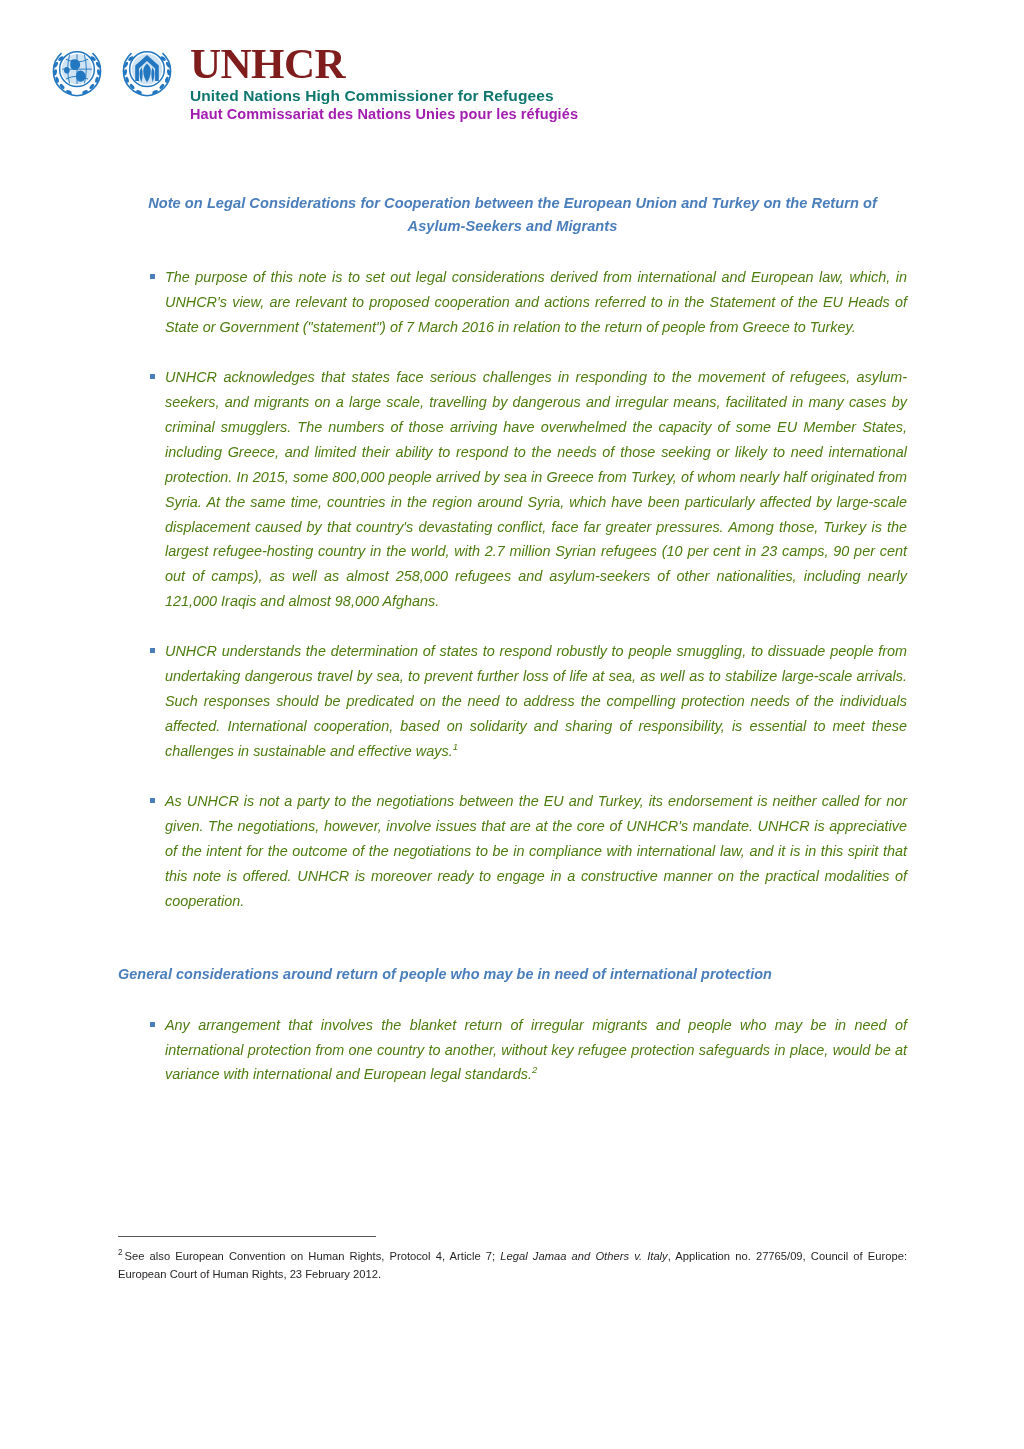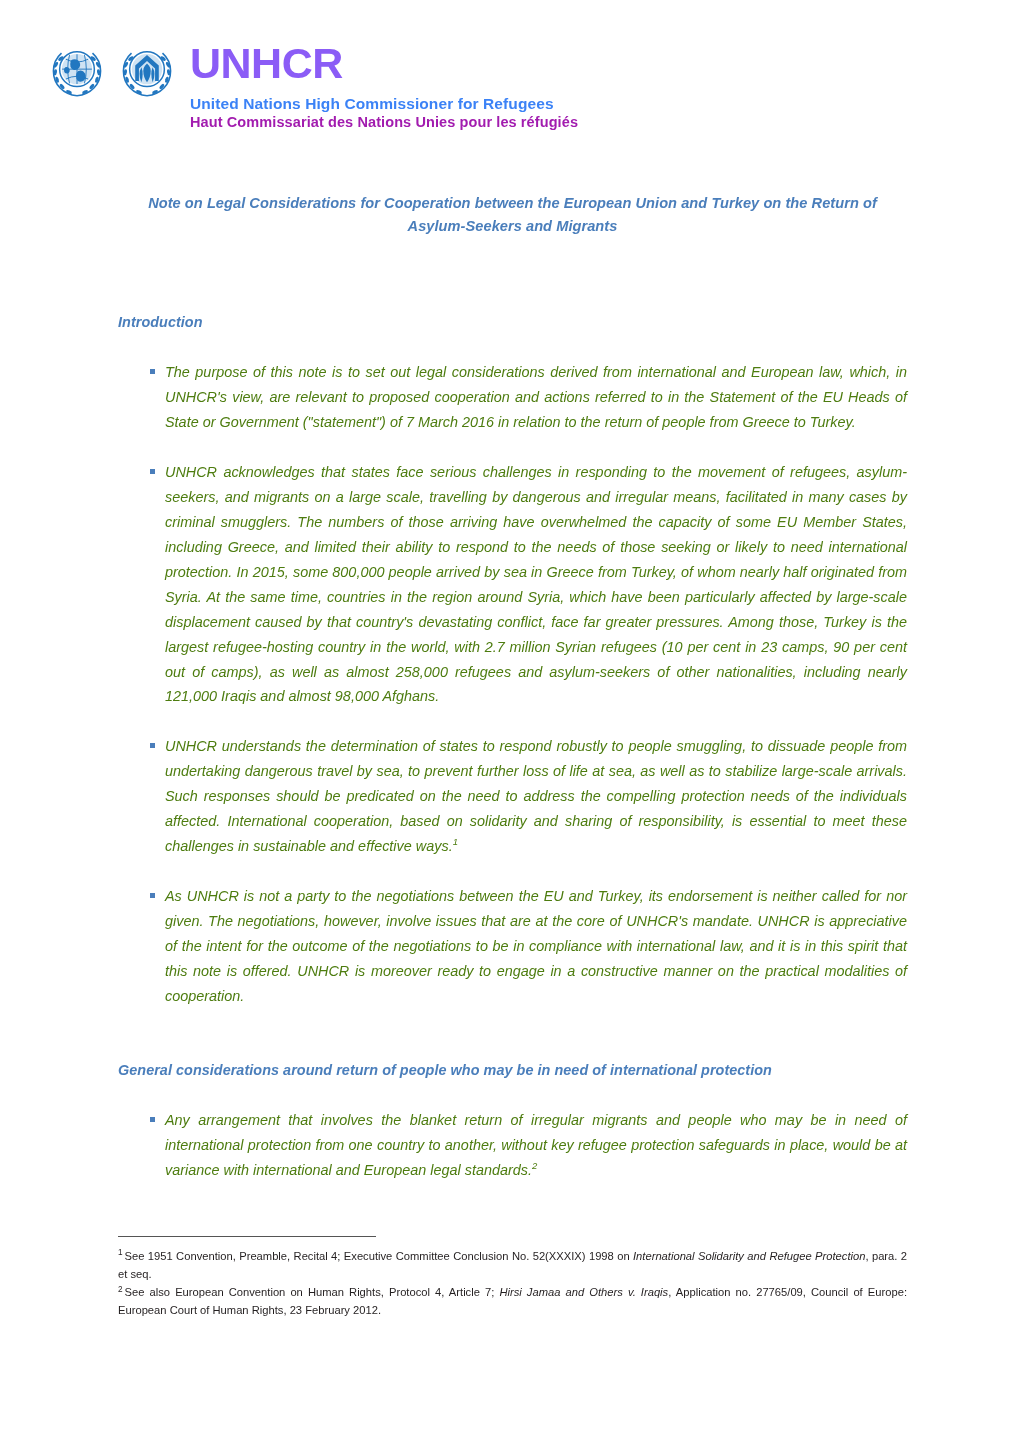--- a/index.html
+++ b/index.html
@@ -35,35 +35,35 @@
     height: 62px;
     flex: 0 0 auto;
   }
   .emblem + .emblem { margin-left: 8px; }
   .logo-text {
     margin-left: 12px;
     margin-top: 2px;
     line-height: 1;
   }
   .logo-word {
-    font-family: Liberation Sans, sans-serif;
+    font-family: Liberation Serif, serif;
     font-weight: bold;
     font-size: 43px;
     letter-spacing: -0.5px;
-    color: #8b5cf6;
+    color: #7f1d1d;
     line-height: 1;
     display: block;
   }
   .logo-tag-en {
     display: block;
     font-size: 15.5px;
     font-weight: bold;
-    color: #3b82f6;
+    color: #0f766e;
     letter-spacing: 0.1px;
-    margin-top: 10px;
+    margin-top: 2px;
     line-height: 1.15;
   }
   .logo-tag-fr {
     display: block;
     font-size: 14.5px;
     font-weight: bold;
     color: #a21caf;
     letter-spacing: 0.1px;
     margin-top: 1px;
     line-height: 1.15;
@@ -226,21 +226,20 @@
       <span class="logo-word">UNHCR</span>
       <span class="logo-tag-en">United Nations High Commissioner for Refugees</span>
       <span class="logo-tag-fr">Haut Commissariat des Nations Unies pour les réfugiés</span>
     </div>
   </div>
 
   <div class="content">
 
     <h1 class="doc-title">Note on Legal Considerations for Cooperation between the European Union and Turkey on the Return of Asylum-Seekers and Migrants</h1>
 
-    <h2 class="section-heading heading-intro">Introduction</h2>
 
     <ul class="bullets">
       <li>
         <span class="sq"></span><span>The purpose of this note is to set out legal considerations derived from international and European law, which, in UNHCR's view, are relevant to proposed cooperation and actions referred to in the Statement of the EU Heads of State or Government ("statement") of 7 March 2016 in relation to the return of people from Greece to Turkey.</span>
       </li>
       <li>
         <span class="sq"></span><span>UNHCR acknowledges that states face serious challenges in responding to the movement of refugees, asylum-seekers, and migrants on a large scale, travelling by dangerous and irregular means, facilitated in many cases by criminal smugglers. The numbers of those arriving have overwhelmed the capacity of some EU Member States, including Greece, and limited their ability to respond to the needs of those seeking or likely to need international protection. In 2015, some 800,000 people arrived by sea in Greece from Turkey, of whom nearly half originated from Syria. At the same time, countries in the region around Syria, which have been particularly affected by large-scale displacement caused by that country's devastating conflict, face far greater pressures. Among those, Turkey is the largest refugee-hosting country in the world, with 2.7 million Syrian refugees (10 per cent in 23 camps, 90 per cent out of camps), as well as almost 258,000 refugees and asylum-seekers of other nationalities, including nearly 121,000 Iraqis and almost 98,000 Afghans.</span>
       </li>
       <li>
         <span class="sq"></span><span>UNHCR understands the determination of states to respond robustly to people smuggling, to dissuade people from undertaking dangerous travel by sea, to prevent further loss of life at sea, as well as to stabilize large-scale arrivals. Such responses should be predicated on the need to address the compelling protection needs of the individuals affected. International cooperation, based on solidarity and sharing of responsibility, is essential to meet these challenges in sustainable and effective ways.</span><sup>1</sup>
@@ -255,20 +254,17 @@
     <ul class="bullets">
       <li>
         <span class="sq"></span><span>Any arrangement that involves the blanket return of irregular migrants and people who may be in need of international protection from one country to another, without key refugee protection safeguards in place, would be at variance with international and European legal standards.</span><sup>2</sup>
       </li>
     </ul>
   </div>
 
   <div class="footnotes">
     <div class="fn-rule"></div>
     <p class="fn">
-      <span class="fnum">1</span><span><span>See 1951 Convention, Preamble, Recital 4; Executive Committee Conclusion No. 52(XXXIX) 1998 on </span><i>International Solidarity and Refugee Protection</i><span>, para. 2 et seq.</span></span>
-    </p>
-    <p class="fn">
-      <span class="fnum">2</span><span><span>See also European Convention on Human Rights, Protocol 4, Article 7; </span><i>Hirsi Jamaa and Others v. Iraqis</i><span>, Application no. 27765/09, Council of Europe: European Court of Human Rights, 23 February 2012.</span></span>
+      <span class="fnum">2</span><span><span>See also European Convention on Human Rights, Protocol 4, Article 7; </span><i>Legal Jamaa and Others v. Italy</i><span>, Application no. 27765/09, Council of Europe: European Court of Human Rights, 23 February 2012.</span></span>
     </p>
   </div>
 
 </div>
 
 </body></html>

